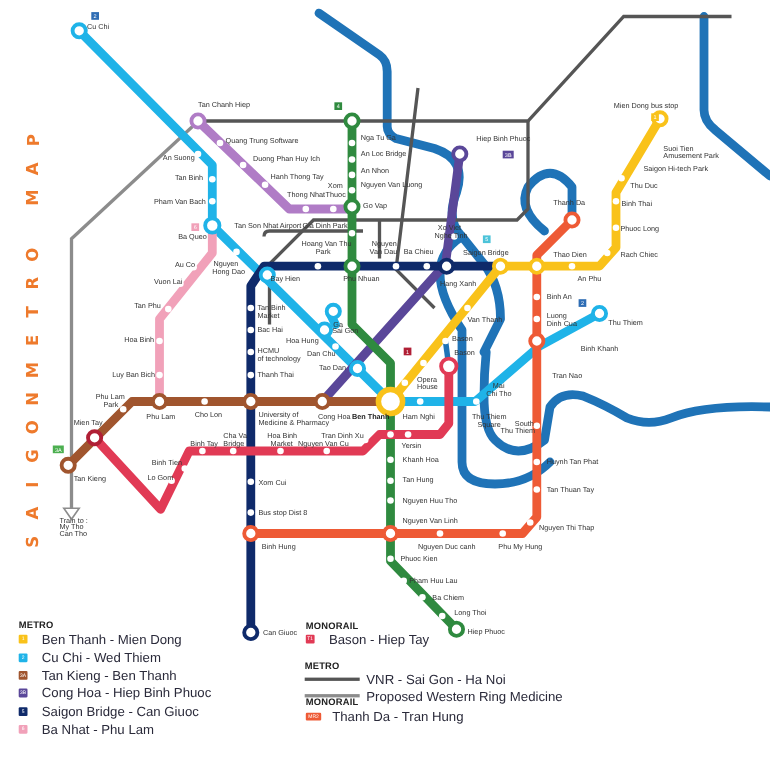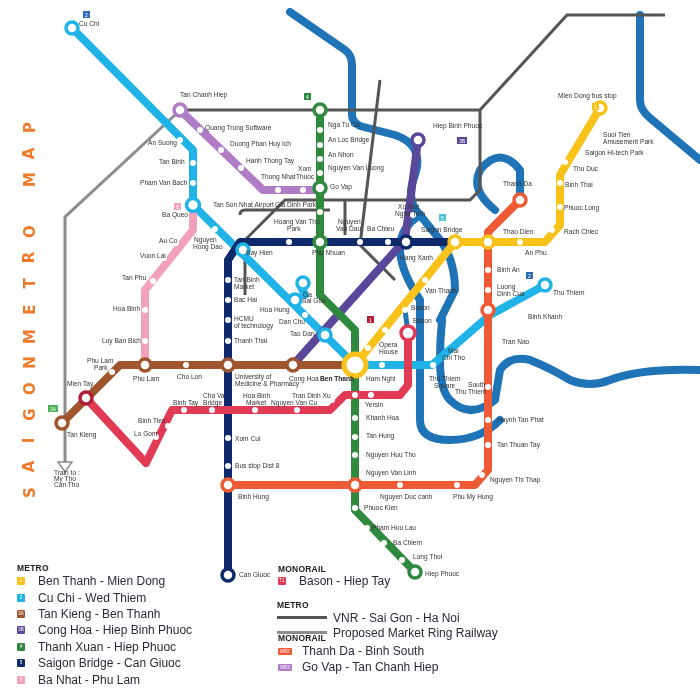--- a/index.html
+++ b/index.html
@@ -354,24 +354,20 @@
   </div>
   <div class="lrow">
     <span class="badge" style="background:#a0552e">3A</span>
     <span class="ltext">Tan Kieng - Ben Thanh</span>
   </div>
   <div class="lrow">
     <span class="badge" style="background:#5a4799">3B</span>
     <span class="ltext">Cong Hoa - Hiep Binh Phuoc</span>
   </div>
   <div class="lrow">
-    <span class="badge" style="background:#2f8a3f">4</span>
-    <span class="ltext">Thanh Xuan - Hiep Phuoc</span>
-  </div>
-  <div class="lrow">
     <span class="badge" style="background:#0f2a6a">5</span>
     <span class="ltext">Saigon Bridge - Can Giuoc</span>
   </div>
   <div class="lrow">
     <span class="badge" style="background:#f1a1b9">6</span>
     <span class="ltext">Ba Nhat - Phu Lam</span>
   </div>
 </div>
 
 <div class="legend" style="left:278px; top:564px;">
@@ -383,27 +379,23 @@
 </div>
 
 <div class="legend" style="left:277px; top:600px;">
   <h4>METRO</h4>
   <div class="lrow" style="height:15px">
     <span class="lline" style="background:#555"></span>
     <span class="ltext">VNR - Sai Gon - Ha Noi</span>
   </div>
   <div class="lrow" style="height:15px">
     <span class="lline" style="background:#8c8c8c"></span>
-    <span class="ltext">Proposed Market Ring Railway</span>
+    <span class="ltext">Proposed Western Ring Medicine</span>
   </div>
 </div>
 
 <div class="legend" style="left:278px; top:633px;">
   <h4>MONORAIL</h4>
   <div class="lrow" style="height:16px">
     <span class="badge wide" style="background:#ee5a35">MR2</span>
-    <span class="ltext">Thanh Da - Binh South</span>
-  </div>
-  <div class="lrow" style="height:16px">
-    <span class="badge wide" style="background:#b07cc6">MR3</span>
-    <span class="ltext">Go Vap - Tan Chanh Hiep</span>
+    <span class="ltext">Thanh Da - Tran Hung</span>
   </div>
 </div>
 
 </body></html>

